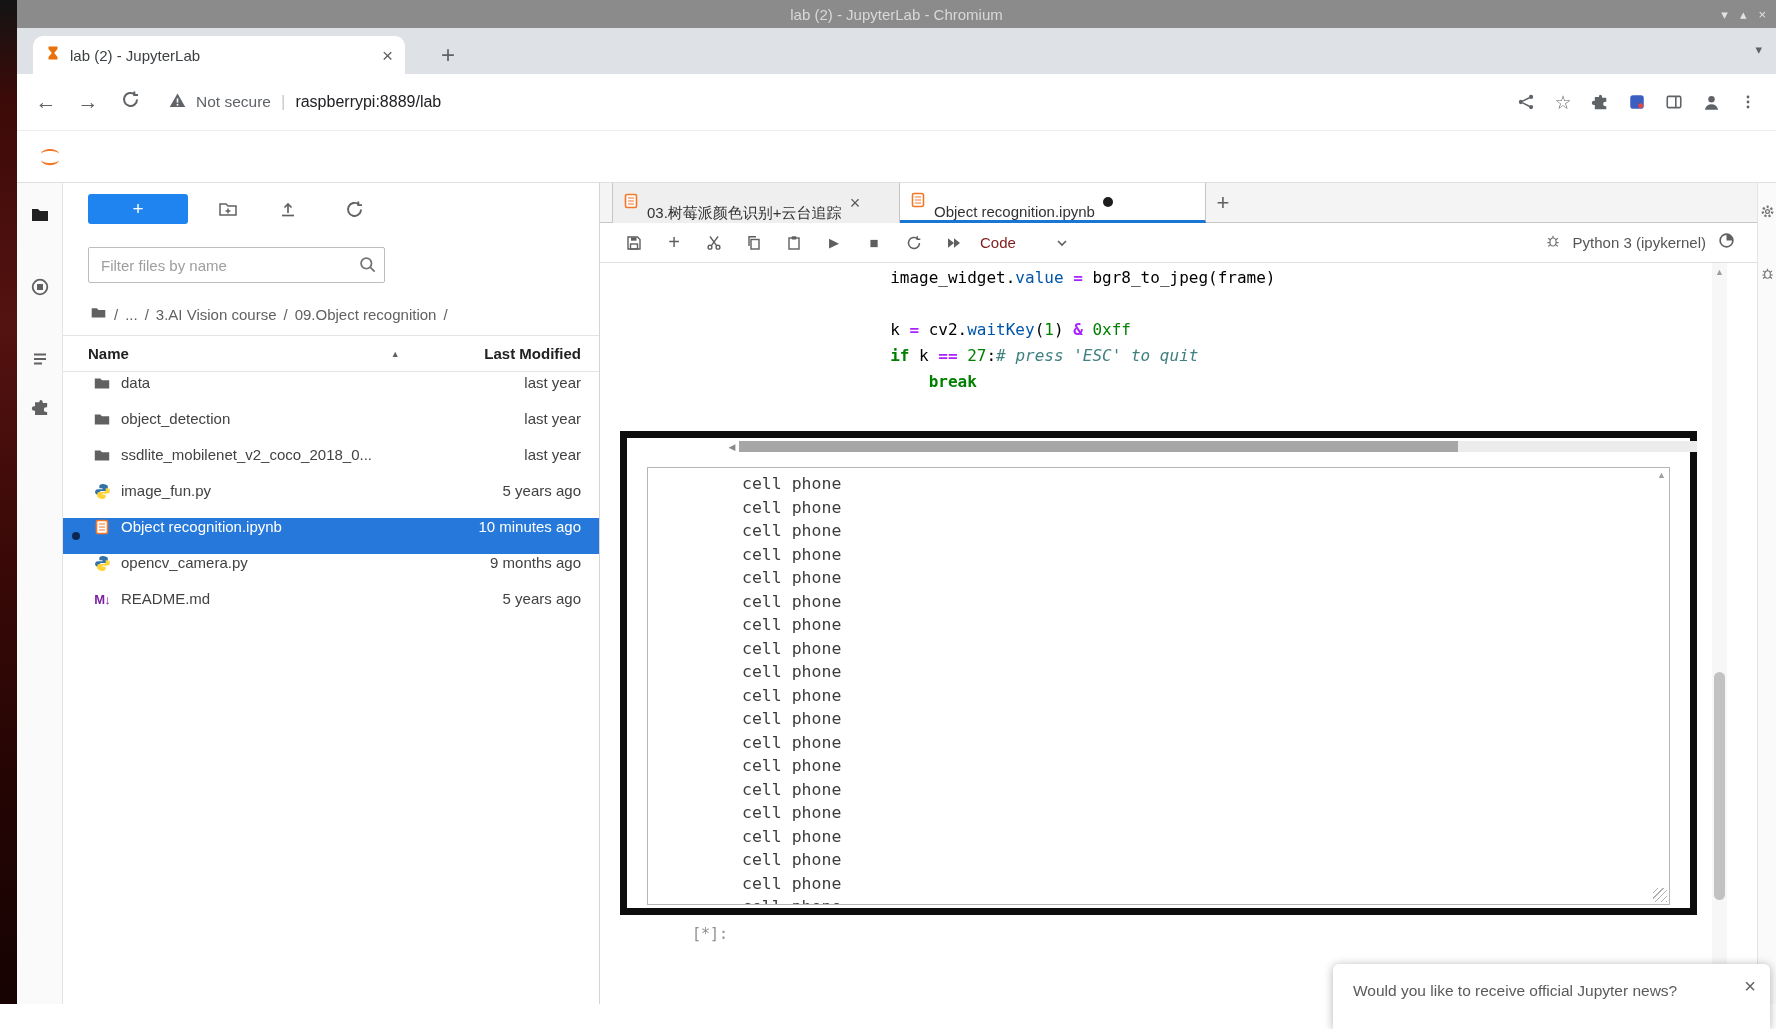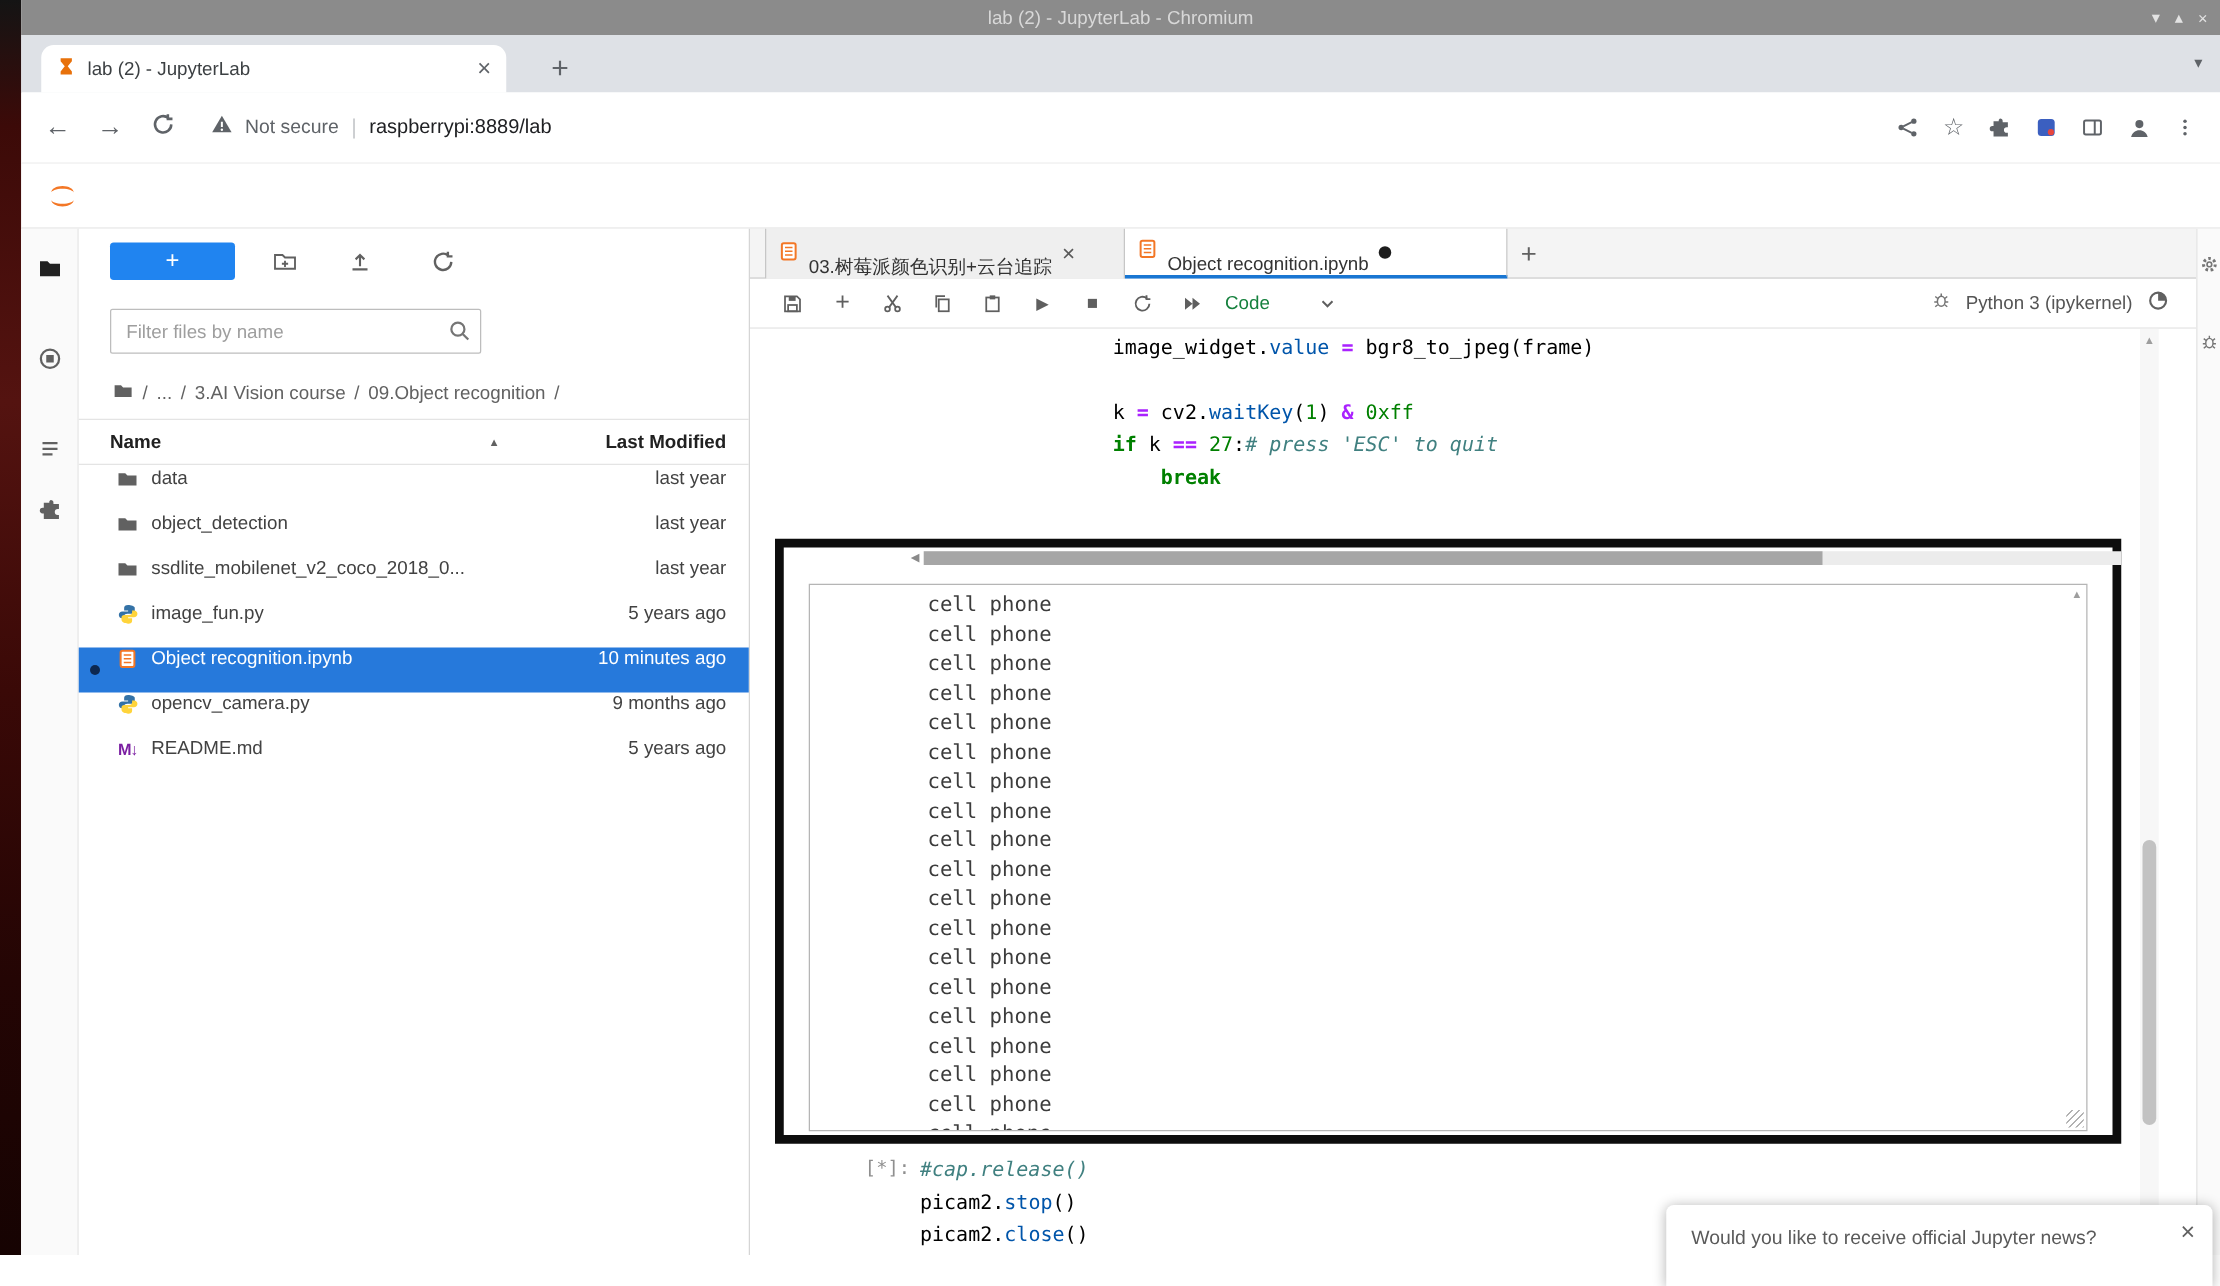--- a/index.html
+++ b/index.html
@@ -91,21 +91,21 @@
   .nbt-close { color:#5a5a5a; font-size:18px; line-height:1; }
   .nbt-dot { width:10px; height:10px; border-radius:50%; background:#1d1d1d; }
   .nb-newtab { width:34px; height:40px; display:flex; align-items:center; justify-content:center; font-size:22px; color:#616161; }
 
   .nb-toolbar { position:absolute; left:0; right:0; top:40px; height:40px; background:#fff; border-bottom:1px solid #e0e0e0;
     display:flex; align-items:center; }
   .tb-ic { width:16px; height:16px; margin-left:24px; display:flex; align-items:center; justify-content:center;
     color:#5f5f5f; font-size:14px; }
   .tb-ic:first-child { margin-left:26px; }
   .tb-run { font-size:13px; } .tb-stop { font-size:15px; }
-  .cell-type { margin-left:18px; font-size:15px; color:#15803d; }
+  .cell-type { margin-left:18px; font-size:15px; color:#7f1d1d; }
   .tb-caret { margin-left:38px; }
   .tb-right { margin-left:auto; display:flex; align-items:center; gap:12px; padding-right:22px; }
   .kernel-name { font-size:15px; color:#555; }
 
   .nb-content { position:absolute; left:0; right:0; top:80px; bottom:0; background:#fff; overflow:hidden; }
 
   .code { font-family:"DejaVu Sans Mono","Liberation Mono",monospace; font-size:16px; line-height:26px; white-space:pre; color:#000; }
   .code-line { height:26px; }
   .tok-kw { color:#008000; font-weight:bold; }
   .tok-num { color:#008000; }
@@ -514,21 +514,20 @@
               <div>cell phone</div>
               <div>cell phone</div>
               <div>cell phone</div>
               <div>cell phone</div>
             </div>
           <div class="oi-grip"></div>
         </div>
       </div>
 
       <div class="cell2-prompt">[*]:</div>
-      <div class="cell2-code code"><div class="code-line"><span class="tok-comment">#cap.release()</span></div><div class="code-line"><span>picam2.</span><span class="tok-prop">stop</span><span>()</span></div><div class="code-line"><span>picam2.</span><span class="tok-prop">close</span><span>()</span></div></div>
 
       <div class="nb-vscroll">
         <span class="vs-up">▲</span>
         <div class="vs-thumb"></div>
       </div>
     </div>
   </div>
 
   <div class="rightbar">
     <span class="rb-ic" style="top:20px">

